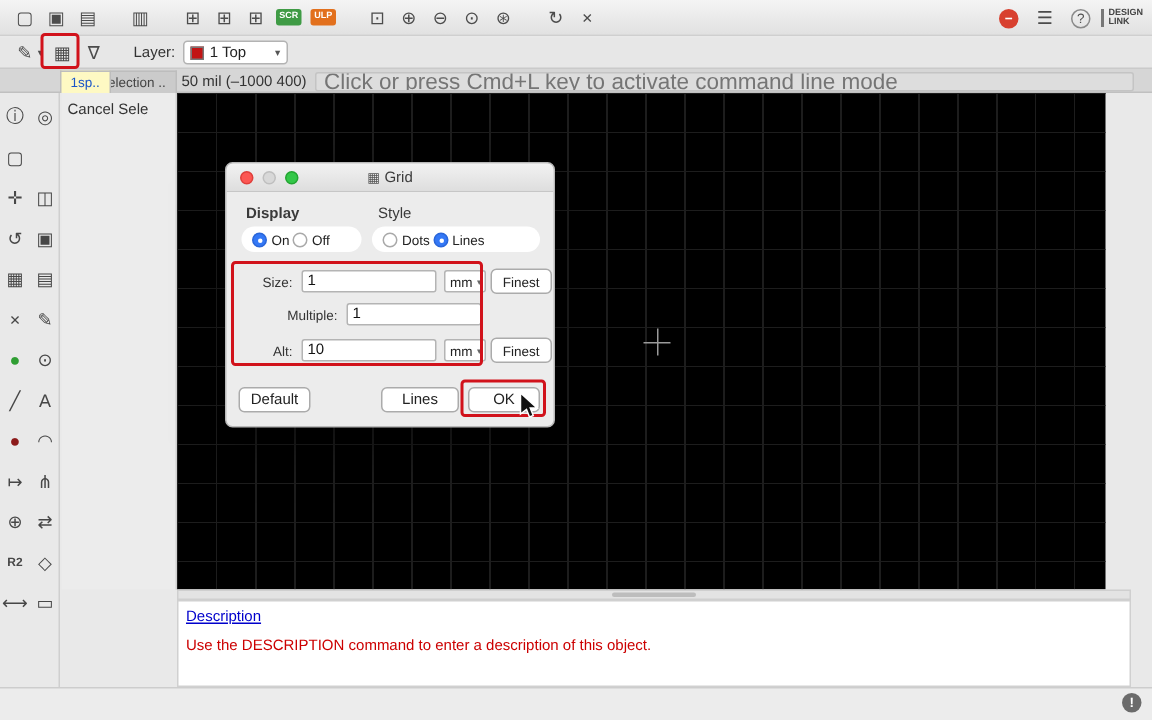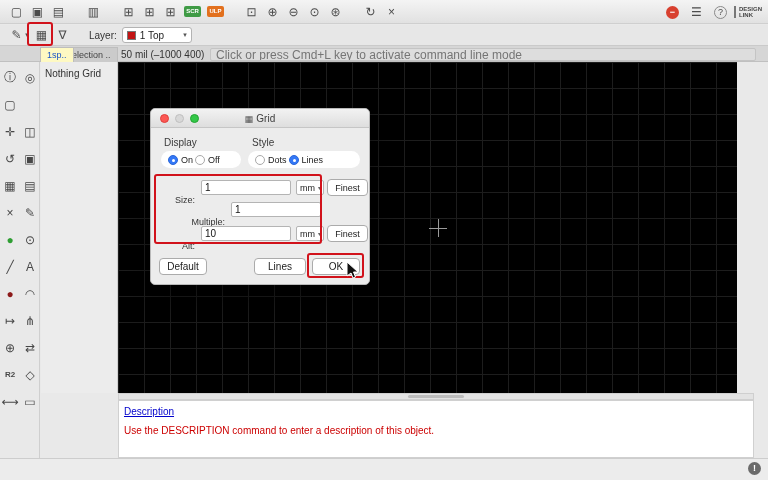--- a/index.html
+++ b/index.html
@@ -34,21 +34,21 @@
   .layer-arrow { margin-left:auto; font-size:7px; color:#555; }
 
   
   .dockrow { position:absolute; left:0; top:46px; width:768px; height:16px;
     background:#d6d6d6; border-bottom:1px solid #c0c0c0; }
   .dtab { position:absolute; top:1px; height:15px; font-size:9px; padding:2px 6px 0; }
   .dtab.active { left:40px; background:#fef9c3; color:#1a56c8; border:1px solid #bdbdbd; border-bottom:none; }
   .dtab.inactive { left:65px; background:#cbcbcb; color:#444; border:1px solid #bdbdbd; border-bottom:none; }
   .coords { position:absolute; left:121px; top:3px; font-size:10px; color:#333; }
   .cmdline { position:absolute; left:210px; top:2px; width:546px; height:13px; background:#dddddd;
-    border:1px solid #c4c4c4; border-radius:2px; font-size:12px; color:#999; padding:0 5px;
+    border:1px solid #c4c4c4; border-radius:2px; font-size:15px; color:#999; padding:0 5px;
     font-family:"Liberation Sans", sans-serif; }
 
   
   .sidebar { position:absolute; left:0; top:62px; width:40px; height:396px; background:#e9e9e9;
     border-right:1px solid #cfcfcf; display:grid; grid-template-columns:20px 20px; grid-auto-rows:27px;
     justify-items:center; align-items:center; padding-top:2px; }
   .sidebar .icn { width:18px; height:18px; font-size:12px; color:#474747; }
   .sidebar .icn.small { font-size:8px; font-weight:700; }
 
   
@@ -81,33 +81,33 @@
   .dialog { position:absolute; left:150px; top:108px; width:220px; height:177px; background:#ececec;
     border:1px solid #b9b9b9; border-radius:5px; box-shadow:0 12px 32px rgba(0,0,0,.5); z-index:10; }
   .titlebar { height:19px; background:linear-gradient(#f2f2f2,#dedede); border-bottom:1px solid #c6c6c6;
     border-radius:5px 5px 0 0; text-align:center; font-size:10px; color:#3c3c3c; line-height:19px; position:relative; }
   .light { position:absolute; top:5px; width:9px; height:9px; border-radius:50%; }
   .light.red { left:9px; background:#fc5753; border:1px solid #df3f3b; }
   .light.yellow { left:24px; background:#d8d8d8; border:1px solid #bfbfbf; }
   .light.green { left:39px; background:#33c748; border:1px solid #23a532; }
   .dtitle-icon { font-size:9px; margin-right:3px; color:#555; }
   .group-label { position:absolute; font-size:10px; color:#3a3a3a; }
-  .lbl-display { left:13px; top:28px; }
+  .lbl-display { left:13px; top:28px;font-weight:bold; }
   .lbl-style { left:101px; top:28px; }
   .pill { position:absolute; top:42px; height:17px; background:#fff; border-radius:9px;
     display:flex; align-items:center; padding:0 7px; gap:2px; }
   .pill-display { left:10px; width:80px; }
   .pill-style { left:97px; width:112px; }
   .radio { display:inline-flex; align-items:center; gap:3px; font-size:9px; color:#222; }
   .rdot { width:10px; height:10px; border-radius:50%; background:#fff; border:1px solid #a9a9a9; position:relative; flex:none; }
   .rdot.on { background:#3478f6; border-color:#2a66d9; }
   .rdot.on::after { content:""; position:absolute; left:3px; top:3px; width:3px; height:3px; border-radius:50%; background:#fff; }
   .frow { position:absolute; left:6px; width:208px; height:17px; }
   .row-size { top:71px; } .row-multiple { top:93px;margin-left:30px; } .row-alt { top:117px; }
-  .flabel { position:absolute; left:0; top:15px; width:38px; text-align:right; font-size:9px; color:#333; }
+  .flabel { position:absolute; left:0; top:3px; width:38px; text-align:right; font-size:9px; color:#333; }
   .fin { position:absolute; left:44px; top:0; width:90px; height:15px; background:#fff; border:1px solid #b4b4b4;
     border-radius:2px; font-size:10px; color:#111; padding:0 3px; font-family:"Liberation Sans",sans-serif; }
   .combo { position:absolute; left:139px; top:0; width:28px; height:15px; background:#fff; border:1px solid #b4b4b4;
     border-radius:2px; font-size:9px; color:#222; display:flex; align-items:center; padding:0 2px 0 3px; }
   .combo .carr { margin-left:auto; font-size:6px; color:#666; }
   .fbtn { position:absolute; left:170px; top:-1px; width:41px; height:17px; background:#fff; border:1px solid #ababab;
     border-radius:4px; font-size:9px; color:#222; font-family:"Liberation Sans",sans-serif; }
   .dbtn { position:absolute; top:149px; height:17px; background:#fff; border:1px solid #ababab; border-radius:4px;
     font-size:10px; color:#222; font-family:"Liberation Sans",sans-serif; }
   .btn-default { left:8px; width:48px; }
@@ -203,21 +203,21 @@
       <span class="icn">⋔</span>
       <span class="icn">⊕</span>
       <span class="icn">⇄</span>
       <span class="icn small">R2</span>
       <span class="icn">◇</span>
       <span class="icn">⟷</span>
       <span class="icn">▭</span>
     </div>
 
   <div class="inspector">
-    <div class="sel-status">Nothing Grid</div>
+    <div class="sel-status">Cancel Sele</div>
   </div>
 
   <div class="canvas">
     <div class="cross-h"></div>
     <div class="cross-v"></div>
   </div>
 
   <div class="splitter">
     <div class="handle"></div>
   </div>

